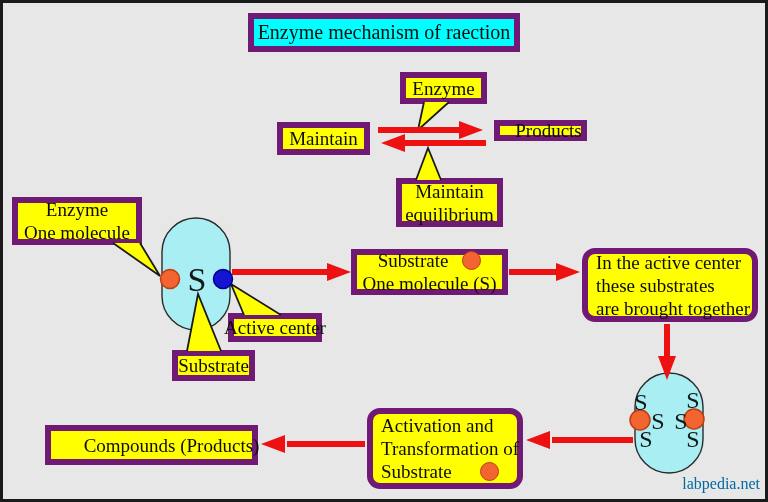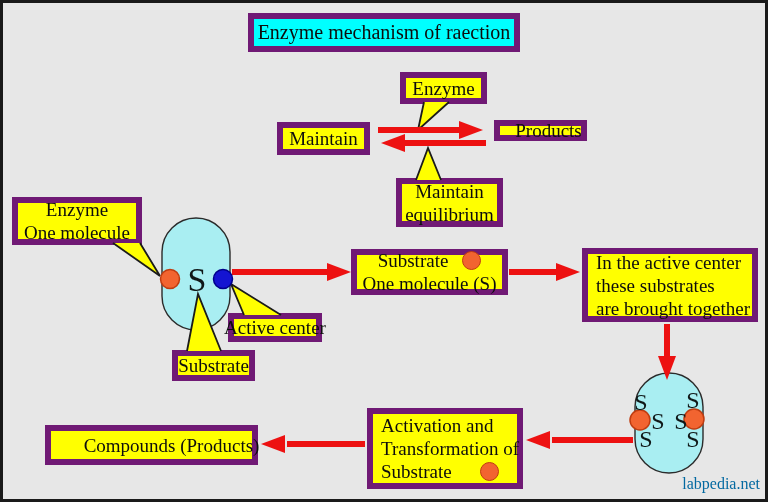--- a/index.html
+++ b/index.html
@@ -22,21 +22,21 @@
   .dot-orange { fill:#f26430; stroke:#bf3c10; stroke-width:1.5; }
   .dot-blue   { fill:#1414d2; stroke:#00008b; stroke-width:1.5; }
 
   .box {
     position:absolute; z-index:2; box-sizing:border-box;
     background:#ffff00; border:6px solid #701a75;
     display:flex; flex-direction:column; justify-content:center; align-items:center;
     font-size:19px; line-height:23px; text-align:center;
   }
   .box.title-box { background:#00ffff; font-size:20px; }
-  .box.align-left { align-items:flex-start; text-align:left; padding-left:8px; }
+  .box.align-left { align-items:flex-start; text-align:left; padding-left:8px;border-radius:13px; }
   .box .line { white-space:nowrap; display:flex; align-items:center; }
   .dot-inline {
     display:inline-block; width:17px; height:17px; border-radius:50%;
     background:#f26430; border:1.5px solid #bf3c10; margin-left:14px;
   }
   .s-letter {
     position:absolute; transform:translate(-50%,-50%);
     font-family:"Liberation Serif","DejaVu Serif",serif; color:#101818;
   }
   .s-big { font-size:34px; }

